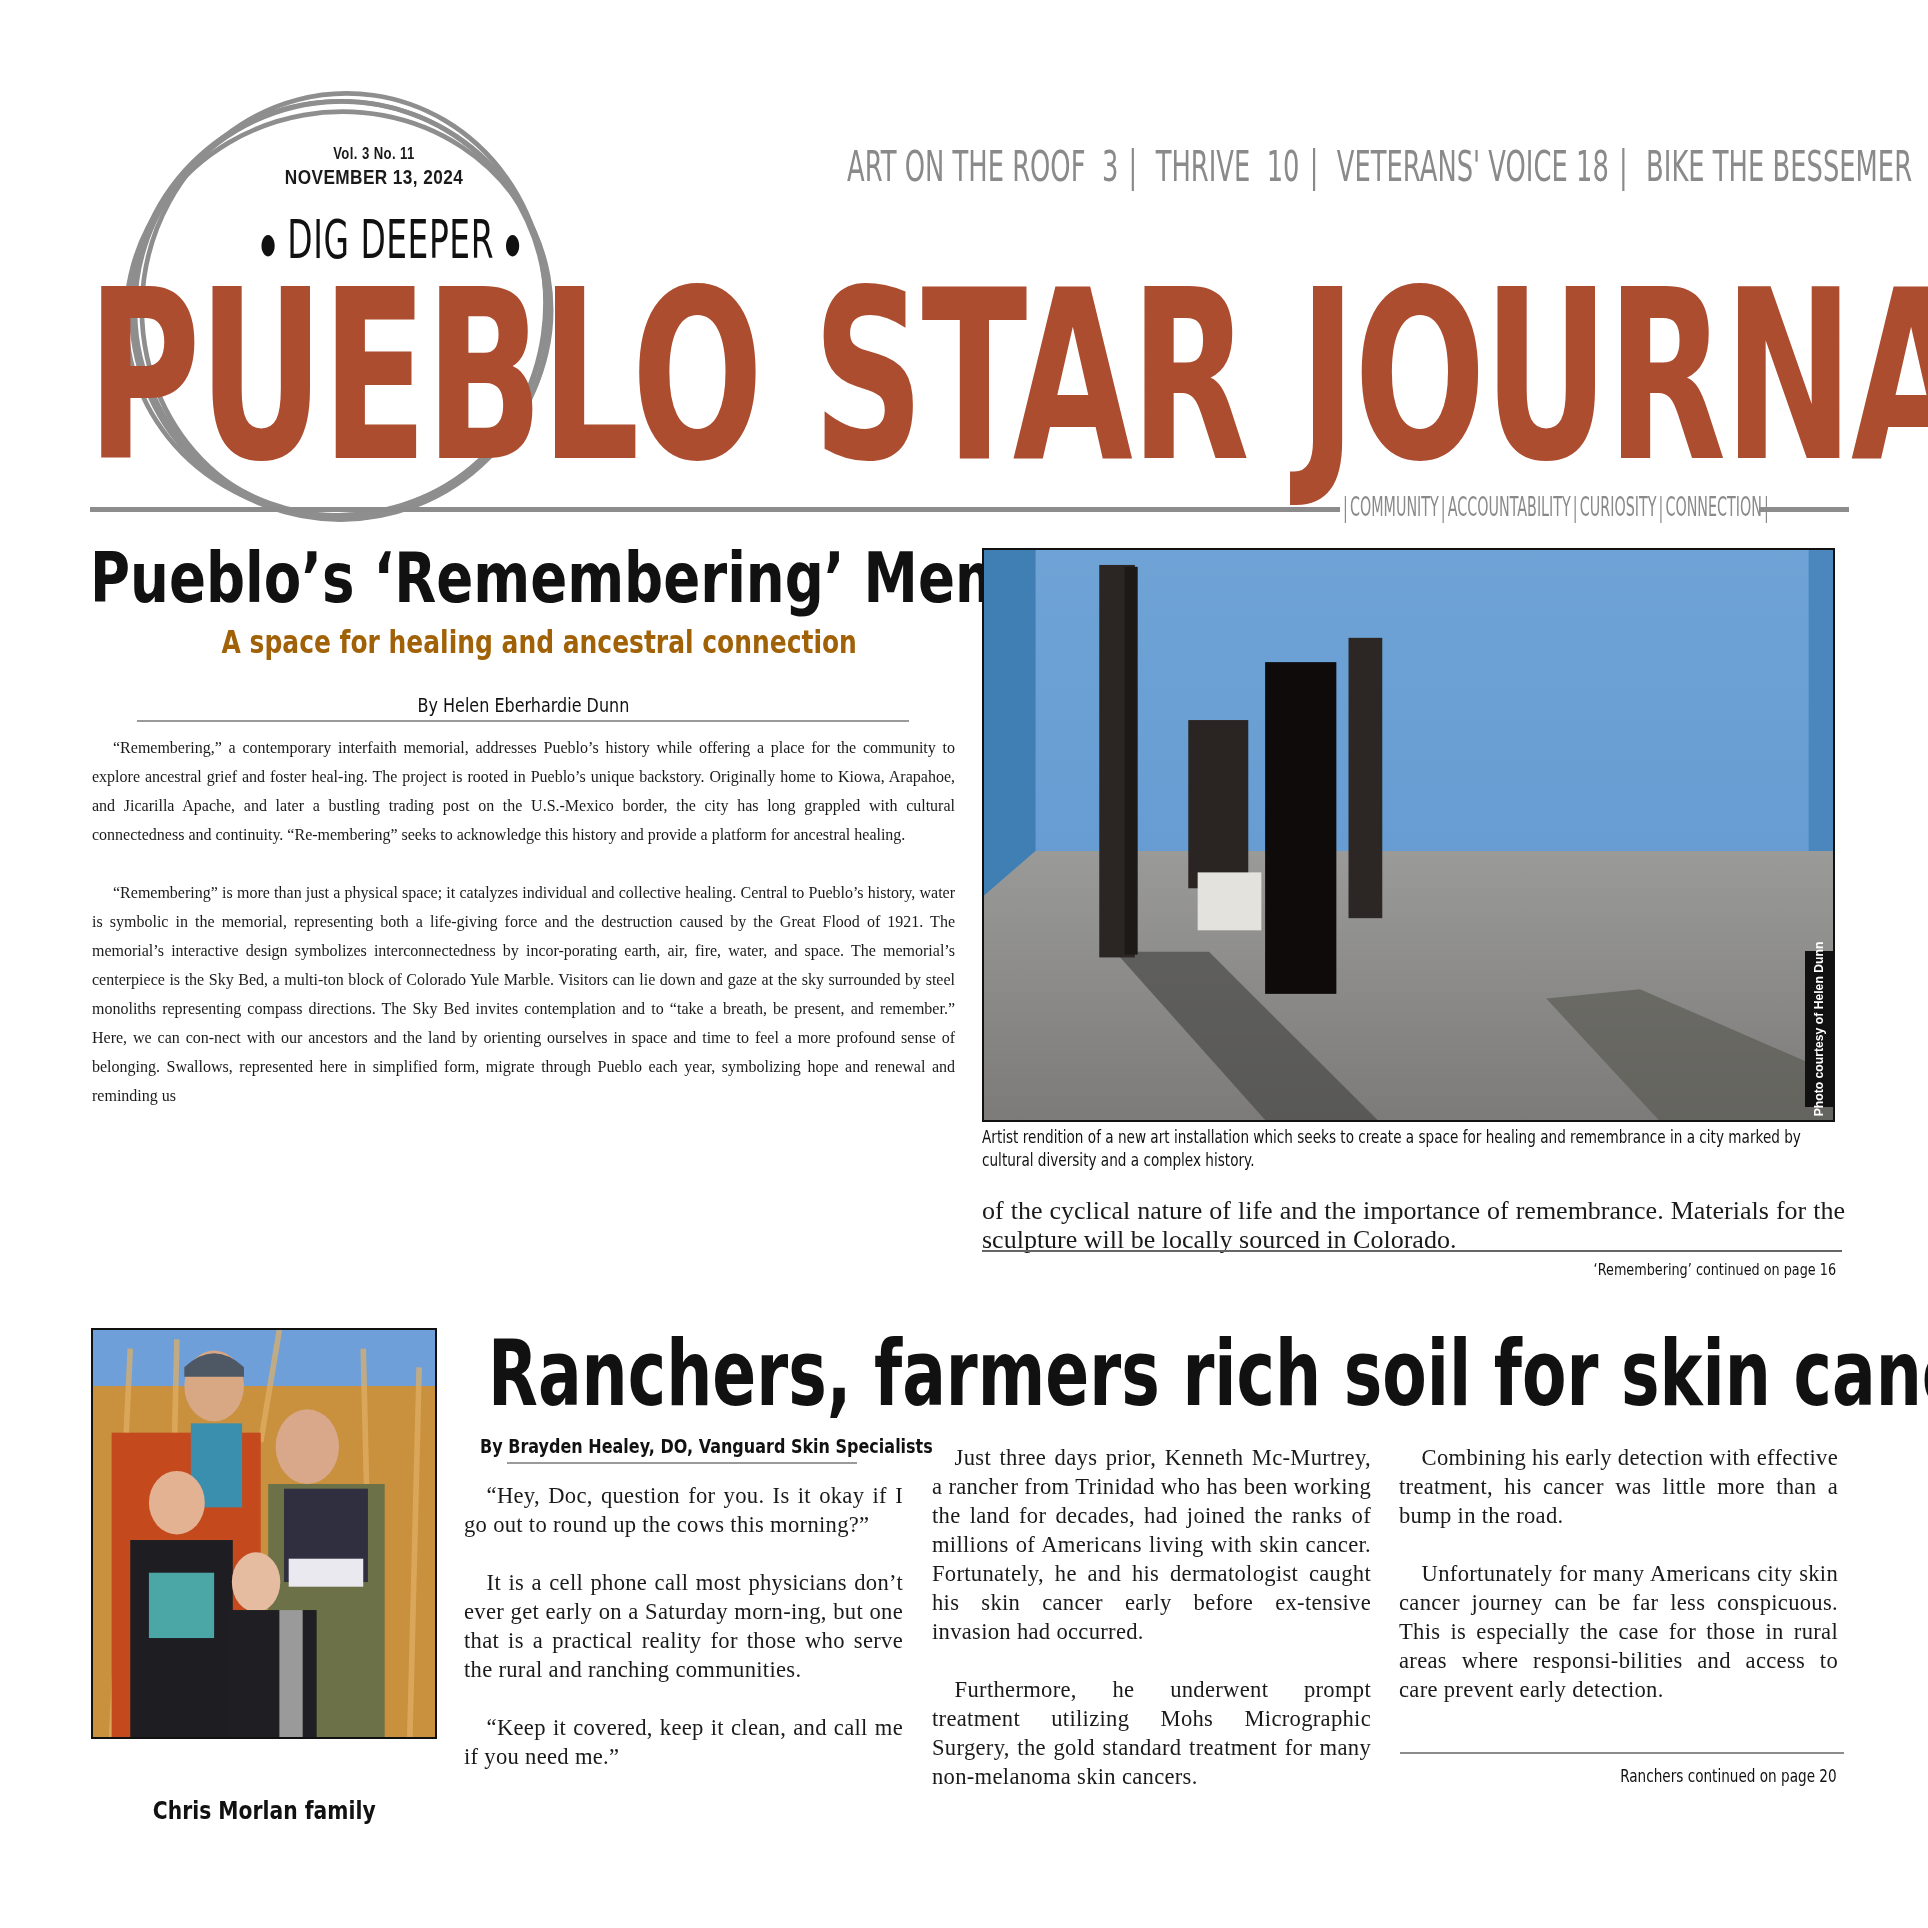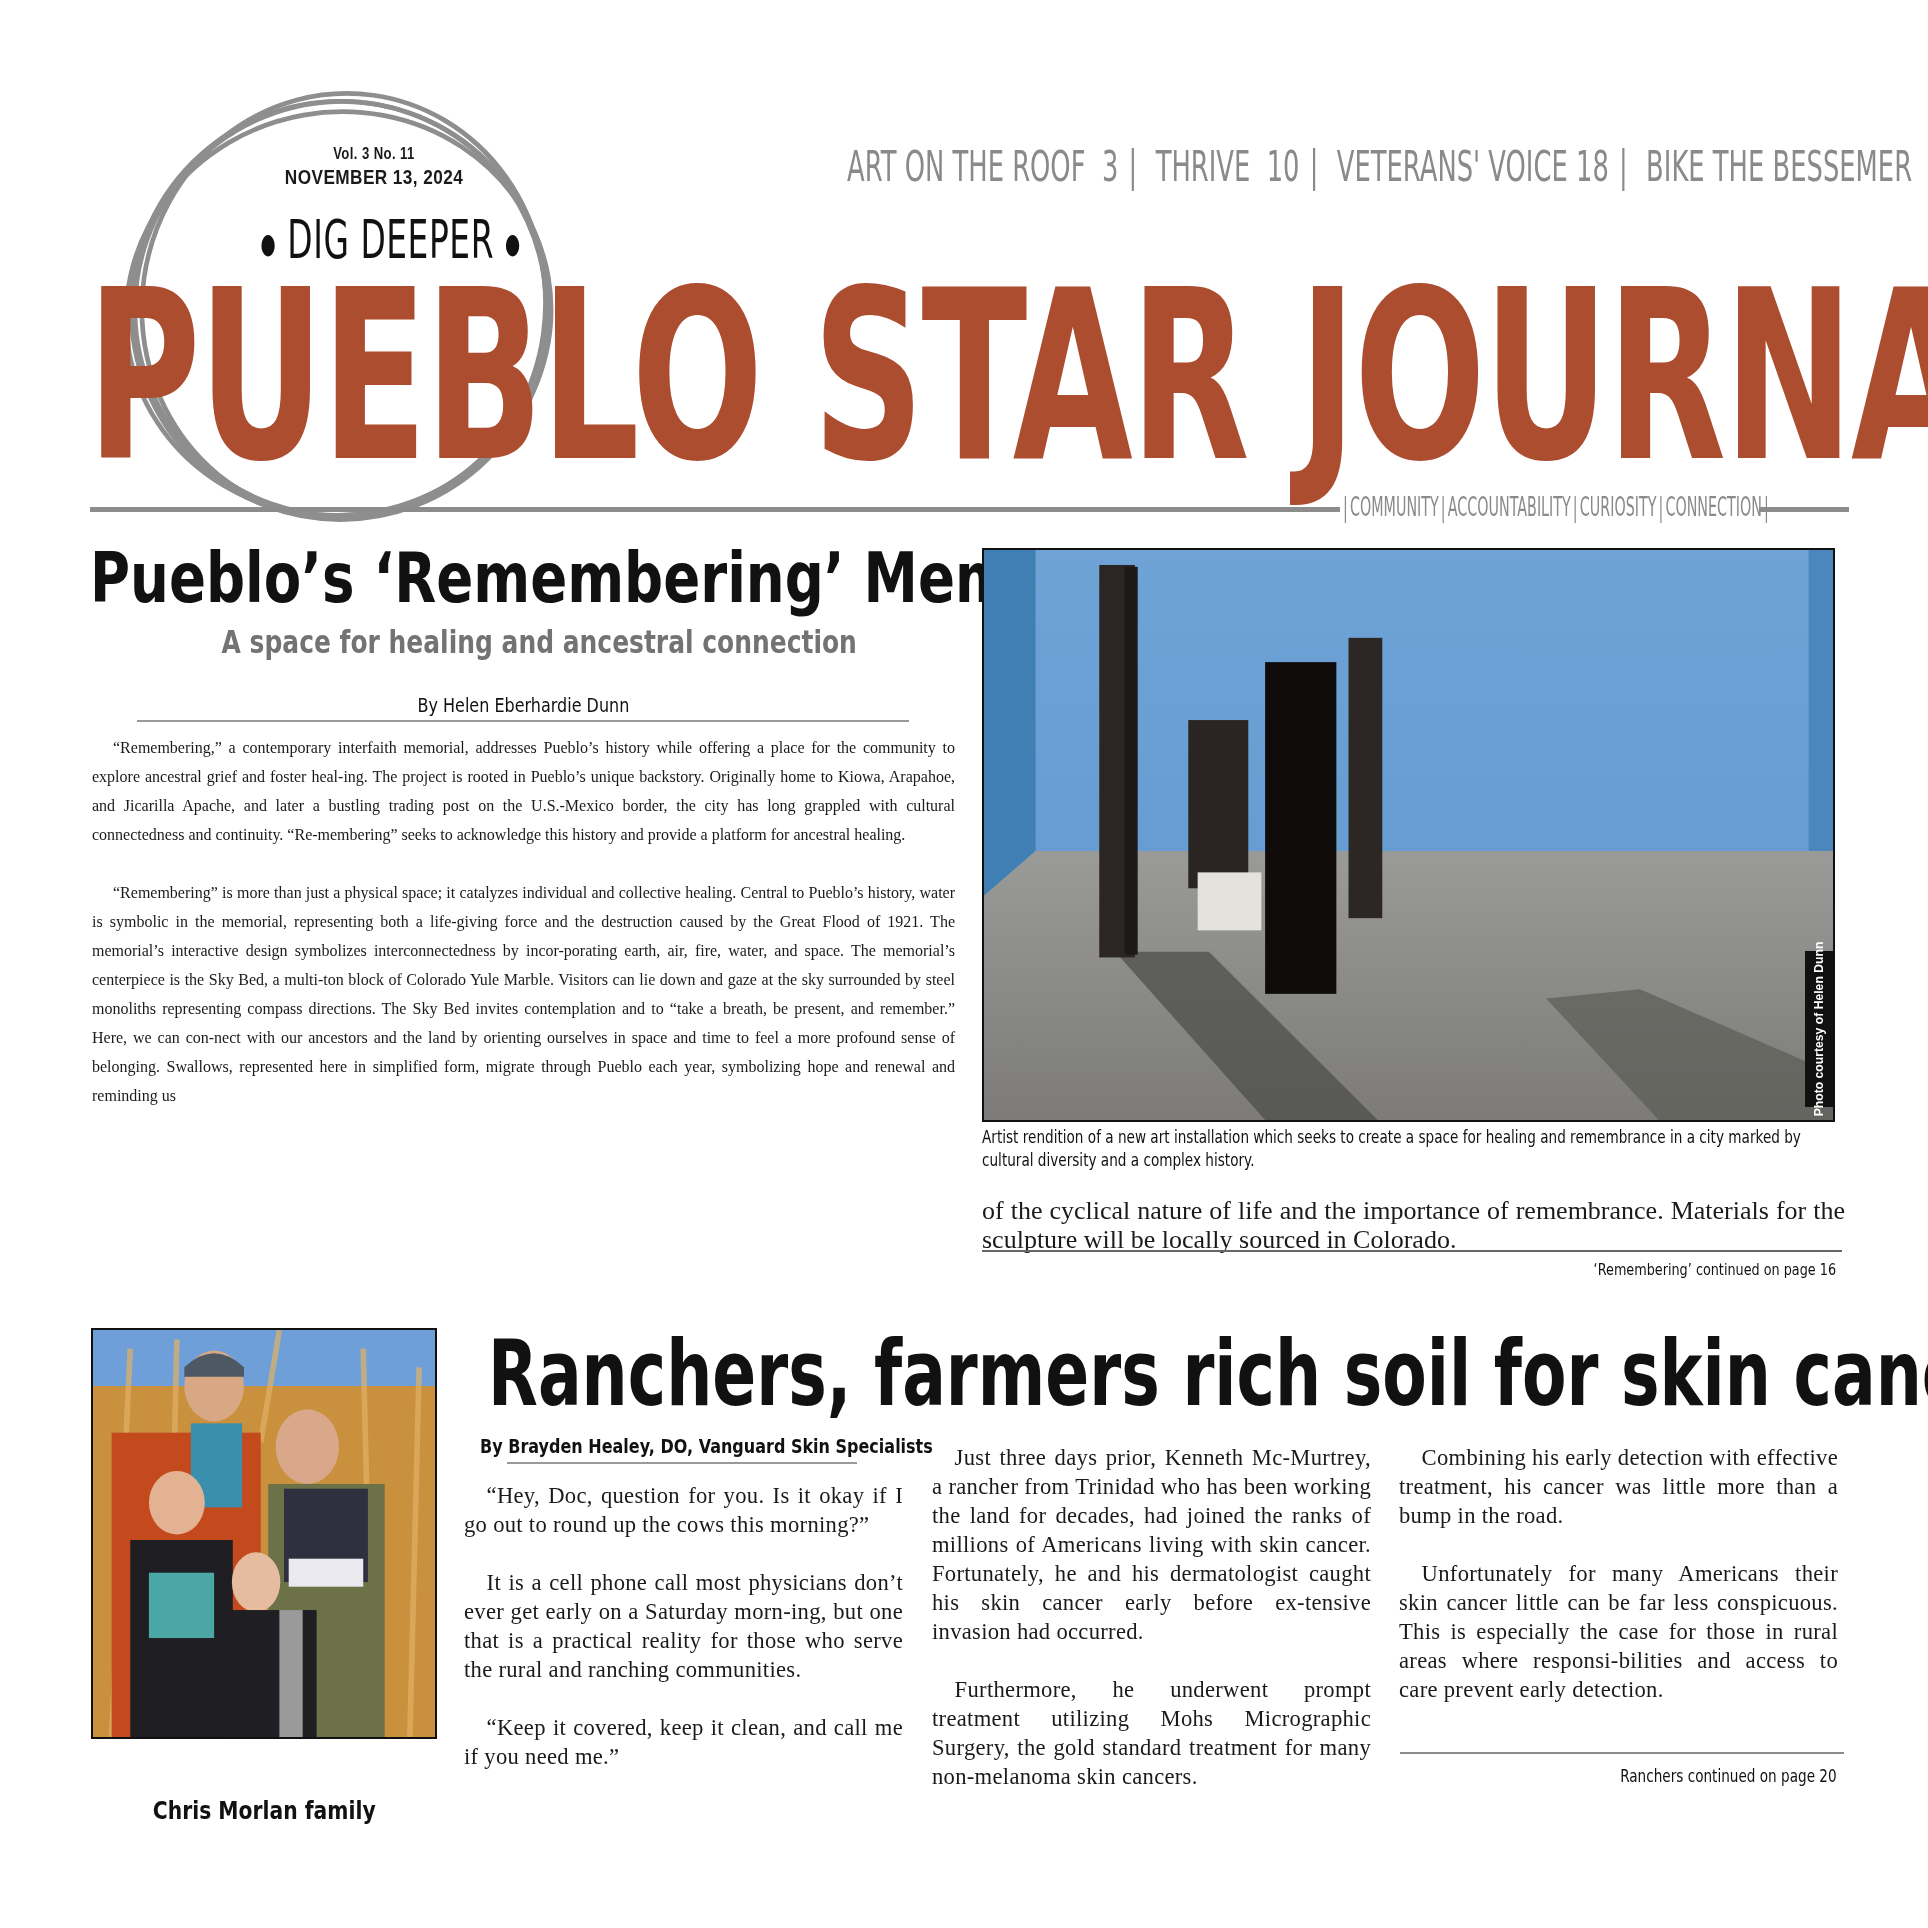--- a/index.html
+++ b/index.html
@@ -19,21 +19,21 @@
 
   .title { position: absolute; left: 87px; top: 264px; width: 1770px; height: 226px; white-space: nowrap; color: #ad4d30; font-family: "DejaVu Sans", sans-serif; font-weight: bold; font-size: 235px; line-height: 226px; letter-spacing: -3.8px; transform: scaleX(0.66); transform-origin: left top; }
 
   .rule-left { position: absolute; left: 90px; top: 507px; width: 1250px; height: 4.7px; background: #8c8c8c; }
   .rule-right { position: absolute; left: 1759px; top: 507px; width: 90px; height: 4.7px; background: #8c8c8c; }
   .tagline { position: absolute; left: 1341px; top: 492px; height: 36px; white-space: nowrap; color: #8a8a8a; font-family: "DejaVu Sans", sans-serif; font-size: 26px; transform: scaleX(0.55); transform-origin: left top; }
   .tagline .bar { margin: 0 3.8px; }
 
   
   .h1 { position: absolute; left: 90px; top: 539px; width: 866px; font-family: "DejaVu Sans", sans-serif; font-weight: bold; font-size: 70px; line-height: 79px; white-space: nowrap; transform: scaleX(0.78); transform-origin: left top; color: #111; }
-  .h1-sub { position: absolute; left: 132px; top: 623px; width: 791px; text-align: center; font-family: "DejaVu Sans", sans-serif; font-weight: bold; font-size: 32px; white-space: nowrap; color: #737373; }
+  .h1-sub { position: absolute; left: 132px; top: 623px; width: 791px; text-align: center; font-family: "DejaVu Sans", sans-serif; font-weight: bold; font-size: 32px; white-space: nowrap; color: #a16207; }
   .h1-sub span { display: inline-block; transform: scaleX(0.78); }
   .byline1 { position: absolute; left: 132px; top: 693px; width: 782px; text-align: center; font-family: "DejaVu Sans", sans-serif; font-weight: normal; font-size: 20px; color: #111; }
   .byline1 span { display: inline-block; transform: scaleX(0.8); }
   .byline1-rule { position: absolute; left: 137px; top: 720px; width: 772px; height: 1.9px; background: #9a9a9a; }
 
   .body-serif { font-family: "Liberation Serif", serif; color: #1a1a1a; }
   .s1-col { position: absolute; left: 92px; top: 733px; width: 863px; font-size: 16px; line-height: 29px; text-align: justify; hyphens: manual; }
   .s1-col p { margin: 0 0 29px 0; text-indent: 21px; }
 
   .photo1 { position: absolute; left: 982px; top: 548px; width: 853px; height: 574px; border: 2.8px solid #111; box-sizing: border-box; overflow: hidden; }
@@ -183,17 +183,17 @@
   <p>“Hey, Doc, question for you. Is it okay if I go out to round up the cows this morning?”</p>
   <p>It is a cell phone call most physicians don’t ever get early on a Saturday morn-ing, but one that is a practical reality for those who serve the rural and ranching communities.</p>
   <p>“Keep it covered, keep it clean, and call me if you need me.”</p>
 </div>
 <div class="s2-col s2-c2">
   <p>Just three days prior, Kenneth Mc-Murtrey, a rancher from Trinidad who has been working the land for decades, had joined the ranks of millions of Americans living with skin cancer. Fortunately, he and his dermatologist caught his skin cancer early before ex-tensive invasion had occurred.</p>
   <p>Furthermore, he underwent prompt treatment utilizing Mohs Micrographic Surgery, the gold standard treatment for many non-melanoma skin cancers.</p>
 </div>
 <div class="s2-col s2-c3">
   <p>Combining his early detection with effective treatment, his cancer was little more than a bump in the road.</p>
-  <p>Unfortunately for many Americans their skin cancer little can be far less conspicuous. This is especially the case for those in rural areas where responsi-bilities and access to care prevent early detection.</p>
+  <p>Unfortunately for many Americans city skin cancer journey can be far less conspicuous. This is especially the case for those in rural areas where responsi-bilities and access to care prevent early detection.</p>
 </div>
 <div class="s2-rule"></div>
 <div class="jump2"><span>Ranchers continued on page 20</span></div>
 
 
 </body></html>

